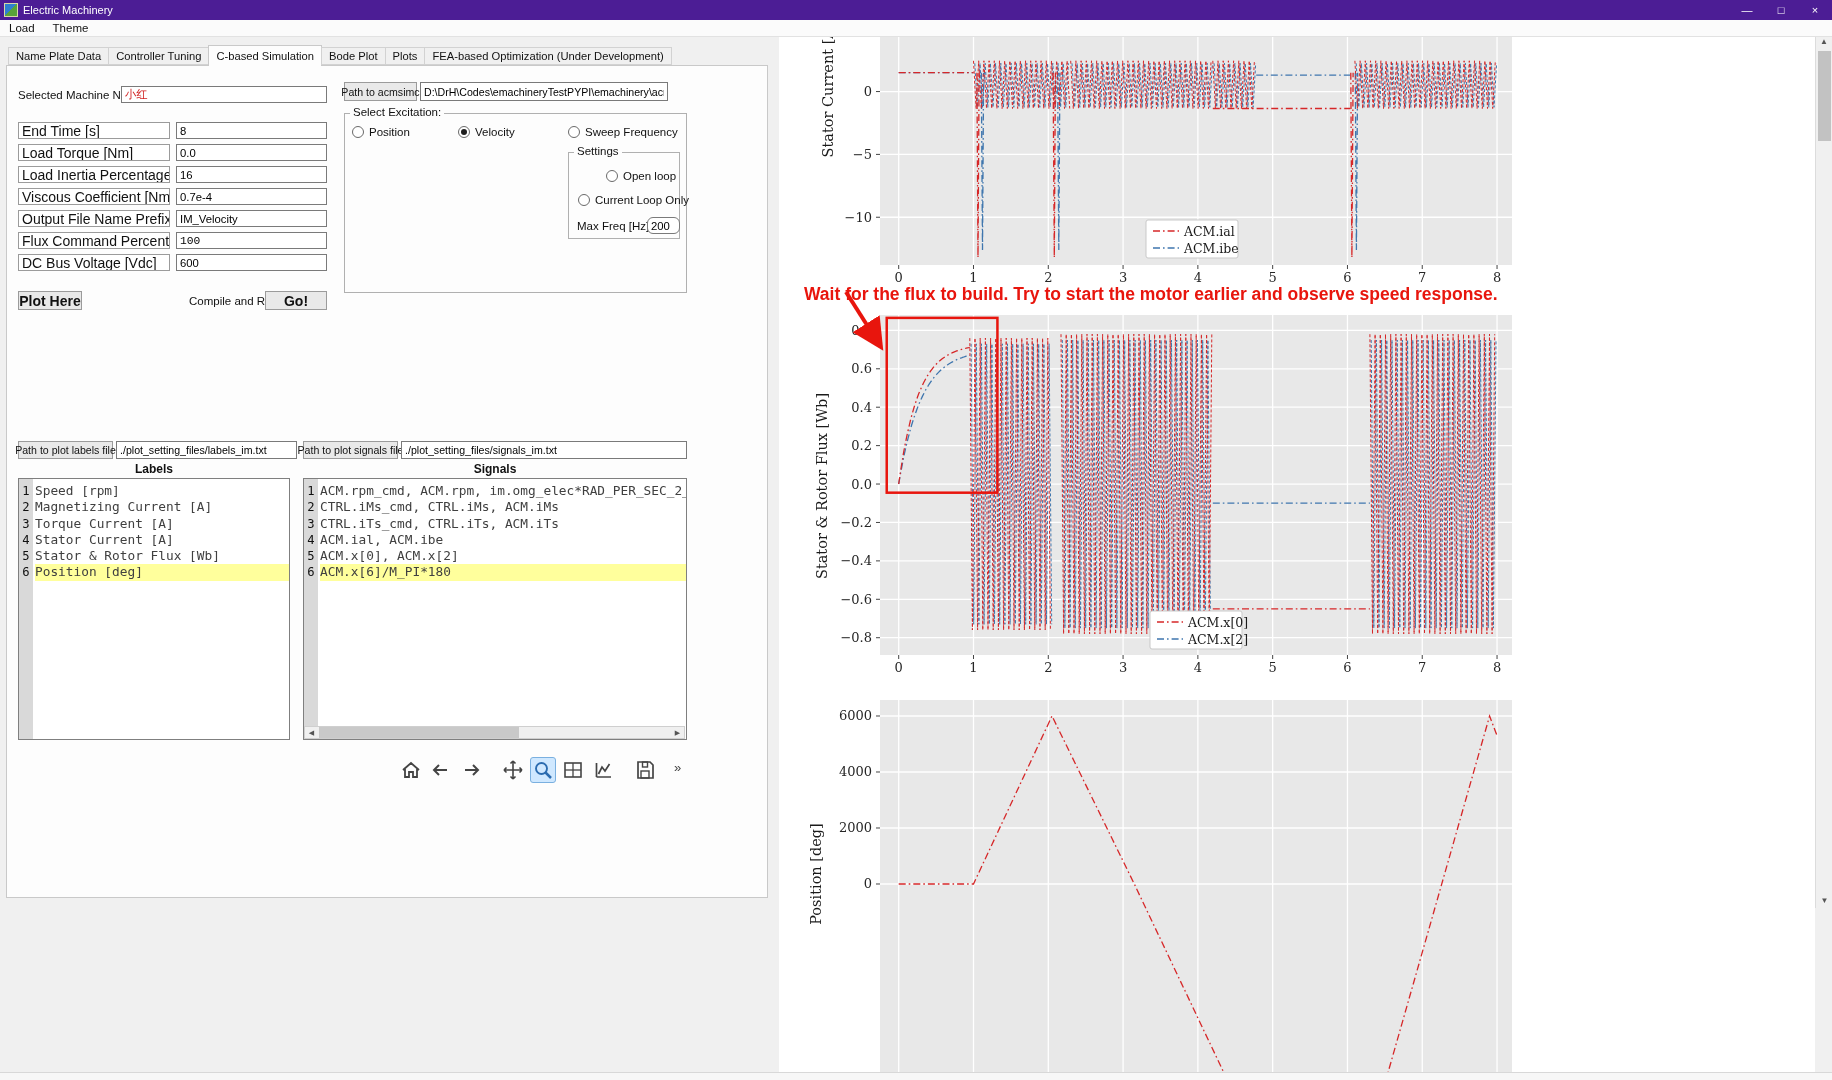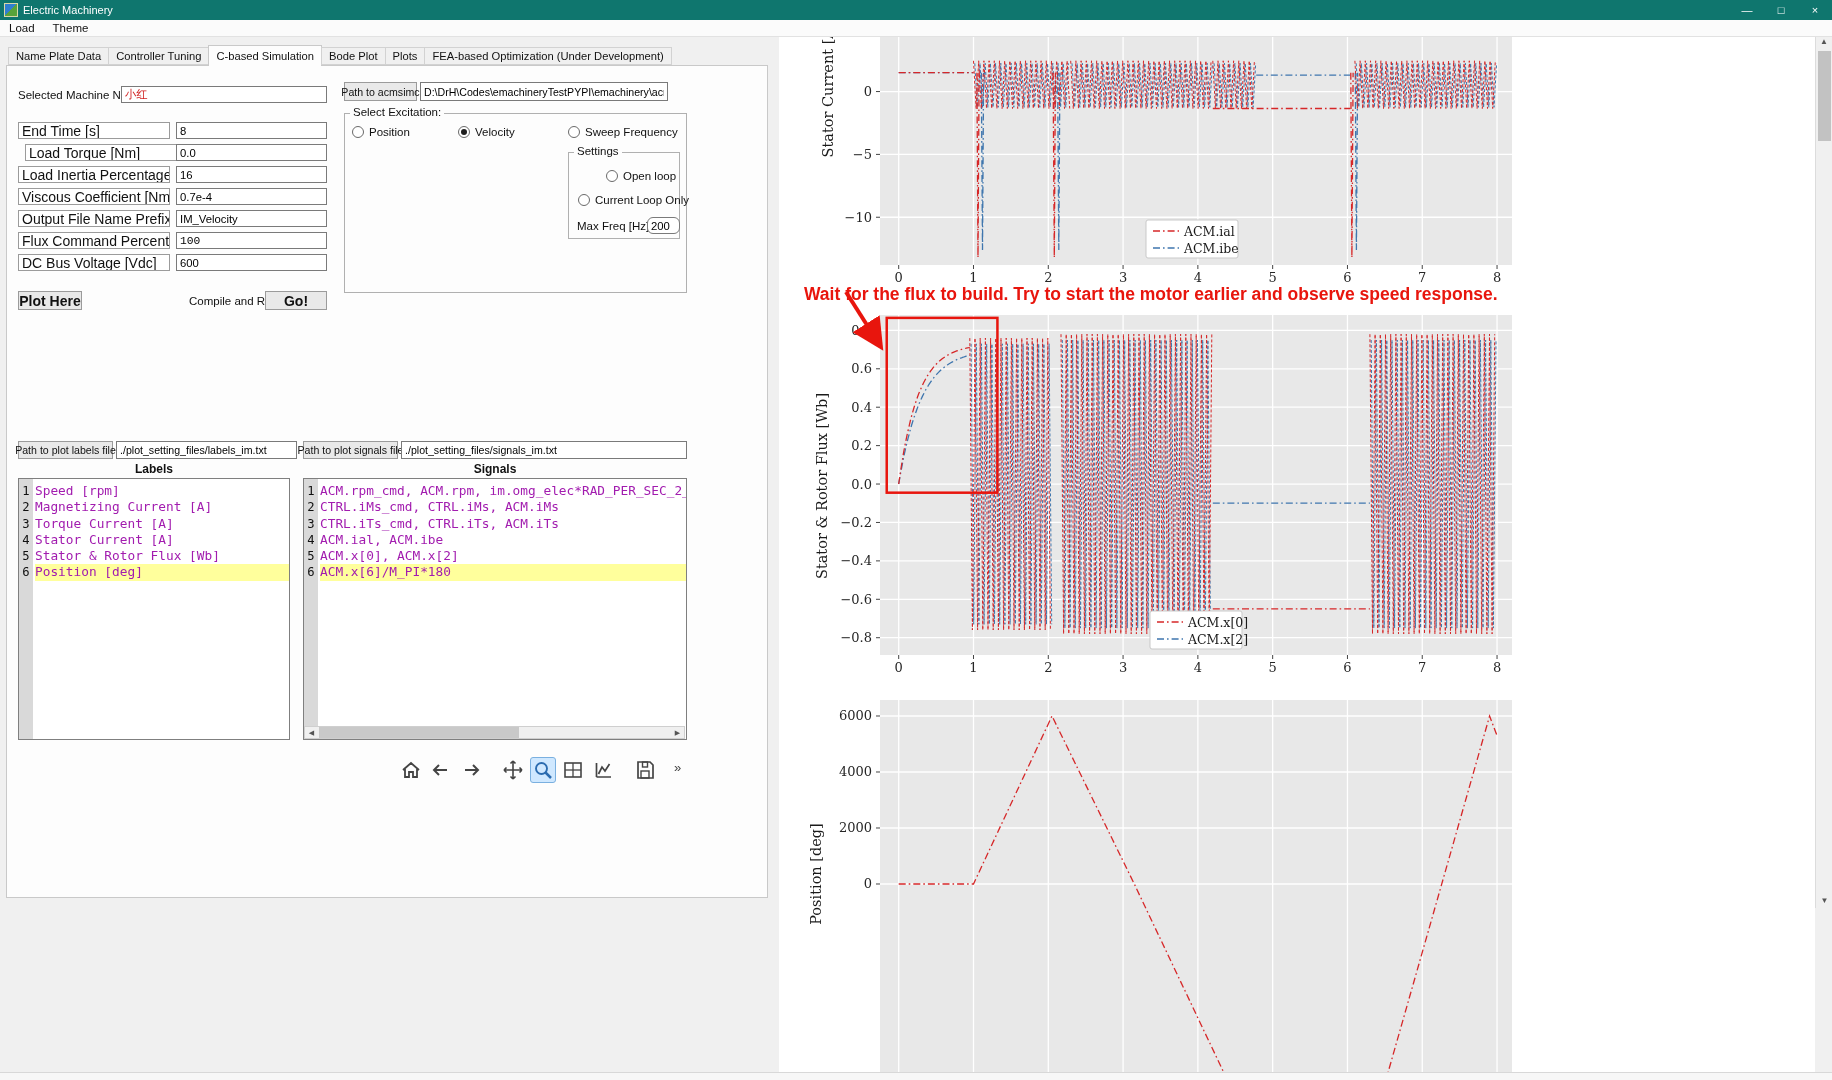--- a/index.html
+++ b/index.html
@@ -1,20 +1,20 @@
 <!DOCTYPE html>
 <html><head>
 <meta charset="utf-8">
 <style>
   html,body{margin:0;padding:0;}
   body{width:1832px;height:1080px;overflow:hidden;position:relative;background:#f0f0f0;
        font-family:"Liberation Sans","DejaVu Sans",sans-serif;color:#111;}
   .abs{position:absolute;}
   
-  .titlebar{position:absolute;left:0;top:0;width:1832px;height:20px;background:#0f766e;color:#fff;
+  .titlebar{position:absolute;left:0;top:0;width:1832px;height:20px;background:#4c1d95;color:#fff;
             display:flex;align-items:center;font-size:11px;z-index:9;}
   .app-icon{width:12px;height:12px;margin:0 5px 0 4px;background:linear-gradient(135deg,#2f7fd0 50%,#58a33a 50%);border:1px solid #d8d8a8;}
   .win-controls{margin-left:auto;display:flex;height:20px;}
   .win-btn{width:34px;height:20px;display:flex;align-items:center;justify-content:center;font-size:11px;color:#fff;}
   
   .menubar{position:absolute;left:0;top:20px;width:1832px;height:16px;background:#fbfbfb;border-bottom:1px solid #e2e2e2;
            display:flex;align-items:center;font-size:11.5px;z-index:8;}
   .menu-item{padding:0 9px;height:16px;display:flex;align-items:center;}
   
   .panel-box{position:absolute;left:6px;top:65px;width:760px;height:831px;background:#fdfdfd;border:1px solid #c9c9c9;z-index:2;}
@@ -36,21 +36,21 @@
   .radio{width:12px;height:12px;border:1px solid #6a6a6a;border-radius:50%;background:#fff;position:relative;box-sizing:border-box;}
   .radio.sel::after{content:'';position:absolute;left:2px;top:2px;right:2px;bottom:2px;border-radius:50%;background:#1e1e1e;}
   .radio-label{font-size:11.5px;white-space:nowrap;}
   .checkbox{width:13px;height:13px;border:1px solid #5a5a5a;background:#fff;position:relative;box-sizing:border-box;}
   .checkbox.checked::after{content:'✓';position:absolute;top:-3px;left:1px;font-size:12px;color:#111;}
   
   .editor{position:absolute;border:1px solid #7f7f7f;background:#fff;display:flex;box-sizing:border-box;overflow:hidden;z-index:4;}
   .gutter{width:14px;background:#d9d9d9;padding-top:4px;box-sizing:border-box;flex:none;}
   .ed-num{height:16.3px;font:12.2px/16.3px "DejaVu Sans Mono",monospace;text-align:center;color:#111;}
   .ed-body{flex:1;padding:4px 0 0 2px;overflow:hidden;}
-  .ed-line{height:16.3px;font:12.8px/16.3px "DejaVu Sans Mono",monospace;white-space:pre;color:#a21caf;}
+  .ed-line{height:16.3px;font:12.8px/16.3px "DejaVu Sans Mono",monospace;white-space:pre;color:#404040;}
   .ed-line.hl{background:#ffff9c;}
   .ed-title{font-size:12px;font-weight:700;text-align:center;z-index:4;}
   
   .hscroll{position:absolute;height:13px;background:#f0f0f0;border:1px solid #cfcfcf;display:flex;align-items:center;box-sizing:border-box;z-index:5;}
   .hs-arrow{width:13px;height:11px;font-size:7px;color:#555;display:flex;align-items:center;justify-content:center;flex:none;}
   .hs-track{flex:1;position:relative;height:11px;}
   .hs-thumb{position:absolute;left:1px;top:0;width:200px;height:11px;background:#c9c9c9;}
   .vscroll{position:absolute;left:1815px;top:33px;width:17px;height:875px;background:#f0f0f0;border-left:1px solid #dcdcdc;box-sizing:border-box;z-index:7;}
   .vs-arrow{height:16px;display:flex;align-items:center;justify-content:center;font-size:8px;color:#555;}
   .vs-thumb{position:absolute;left:2px;top:18px;width:13px;height:90px;background:#c2c2c2;}
@@ -284,21 +284,21 @@
     <div class="tab">Plots</div>
     <div class="tab">FEA-based Optimization (Under Development)</div>
   </div>
 
 <div class="abs lbl" style="left:18px;top:89px;">Selected Machine Name</div>
 <input class="abs inp red" style="left: 121px; top: 86px; width: 206px; height: 17px;" readonly="" value="小红">
 
 <div id="param-rows">
     <div class="abs lbl-box" style="left: 18px; top: 122px; width: 152px; height: 17px;">End Time [s]</div>
     <input class="abs inp" readonly="" value="8" style="left: 176px; top: 122px; width: 151px; height: 17px;">
-    <div class="abs lbl-box" style="left: 18px; top: 144px; width: 152px; height: 17px; margin-left: 7px;">Load Torque [Nm]</div>
+    <div class="abs lbl-box" style="left: 18px; top: 144px; width: 152px; height: 17px;">Load Torque [Nm]</div>
     <input class="abs inp" readonly="" value="0.0" style="left: 176px; top: 144px; width: 151px; height: 17px;">
     <div class="abs lbl-box" style="left: 18px; top: 166px; width: 152px; height: 17px;">Load Inertia Percentage [%]</div>
     <input class="abs inp" readonly="" value="16" style="left: 176px; top: 166px; width: 151px; height: 17px;">
     <div class="abs lbl-box" style="left: 18px; top: 188px; width: 152px; height: 17px;">Viscous Coefficient [Nm/elec.rad*s]</div>
     <input class="abs inp" readonly="" value="0.7e-4" style="left: 176px; top: 188px; width: 151px; height: 17px;">
     <div class="abs lbl-box" style="left: 18px; top: 210px; width: 152px; height: 17px;">Output File Name Prefix@acmsimc</div>
     <input class="abs inp" readonly="" value="IM_Velocity" style="left: 176px; top: 210px; width: 151px; height: 17px;">
     <div class="abs lbl-box" style="left: 18px; top: 232px; width: 152px; height: 17px;">Flux Command Percentage [%]</div>
     <input class="abs inp" readonly="" value="100" style="left: 176px; top: 232px; width: 151px; height: 17px; font-family: Liberation Mono, monospace;">
     <div class="abs lbl-box" style="left: 18px; top: 254px; width: 152px; height: 17px;">DC Bus Voltage [Vdc]</div>

